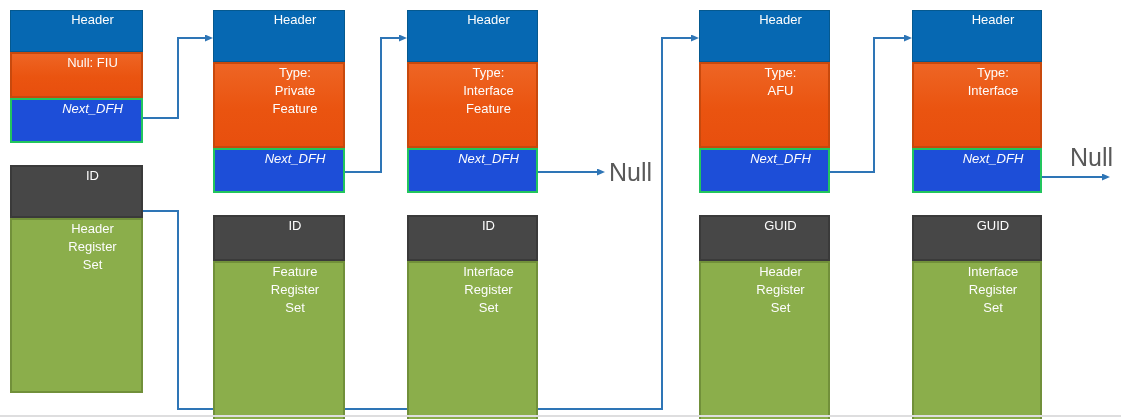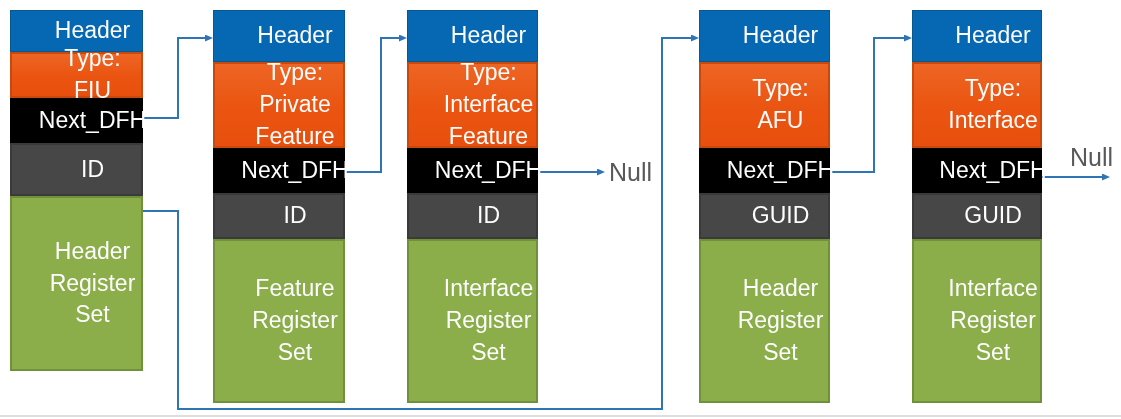--- a/index.html
+++ b/index.html
@@ -4,28 +4,28 @@
 <style>
   html,body{margin:0;padding:0;background:#ffffff;}
   .canvas{
     position:relative;width:1121px;height:419px;background:#ffffff;overflow:hidden;
     font-family:"Liberation Sans","DejaVu Sans",sans-serif;
   }
   .connectors{position:absolute;left:0;top:0;width:1121px;height:419px;pointer-events:none;}
   .connectors polyline{fill:none;stroke:#2E75B6;stroke-width:2;}
   .col{position:absolute;top:10px;display:flex;flex-direction:column;}
   .blk{
-    box-sizing:border-box;display:flex;align-items:center;justify-content:center;
-    text-align:center;color:#fdfdfd;font-size:23px;line-height:1.38;padding-left:32px;
+    box-sizing:border-box;display:flex;align-items:flex-start;justify-content:center;
+    text-align:center;color:#fdfdfd;font-size:13px;line-height:1.38;padding-left:32px;
   }
   .lbl{white-space:pre-line;}
   .b-header{background:#0668B2;border:1px solid #05598F;}
   .b-type{background:linear-gradient(180deg,#ee6524 0%,#ea5410 55%,#e84f0e 100%);border:2px solid #C8490D;}
-  .b-dfh{background:#000000;border:2px solid #000000;}
-  .b-id{background:#474747;border:2px solid #3A3A3A;}
+  .b-dfh{background:#1d4ed8;border:2px solid #22c55e;font-style:italic;}
+  .b-id{background:#474747;border:2px solid #3A3A3A;margin-top:22px;}
   .b-afu{background:linear-gradient(180deg,#5ed8f9 0%,#2bc1f0 45%,#0fb4ea 100%);border:2px solid #1493CE;}
   .b-reg{background:#8BAE4B;border:2px solid #71903A;}
   .null-label{
     position:absolute;color:#595959;font-size:25px;line-height:30px;height:30px;
   }
   .bottom-divider{position:absolute;left:0;top:415px;width:1121px;height:2px;background:#dededf;}
 </style>
 </head>
 <body>
 
@@ -43,21 +43,21 @@
     <polyline points="143,211 178,211 178,409 662,409 662,38 692,38" marker-end="url(#arrow)"></polyline>
     <polyline points="830,172 874,172 874,38 905,38" marker-end="url(#arrow)"></polyline>
     <polyline points="1042,177 1103,177" marker-end="url(#arrow)"></polyline>
   </svg>
 
   <div class="col" style="left:10px;width:133px;">
     <div class="blk b-header" style="height:42px;">
       <span class="lbl">Header</span>
     </div>
     <div class="blk b-type" style="height:46px;">
-      <span class="lbl">Type: FIU</span>
+      <span class="lbl">Null: FIU</span>
     </div>
     <div class="blk b-dfh" style="height:45px;">
       <span class="lbl">Next_DFH</span>
     </div>
     <div class="blk b-id" style="height:53px;">
       <span class="lbl">ID</span>
     </div>
     <div class="blk b-reg" style="height:175px;">
       <span class="lbl">Header
 Register

